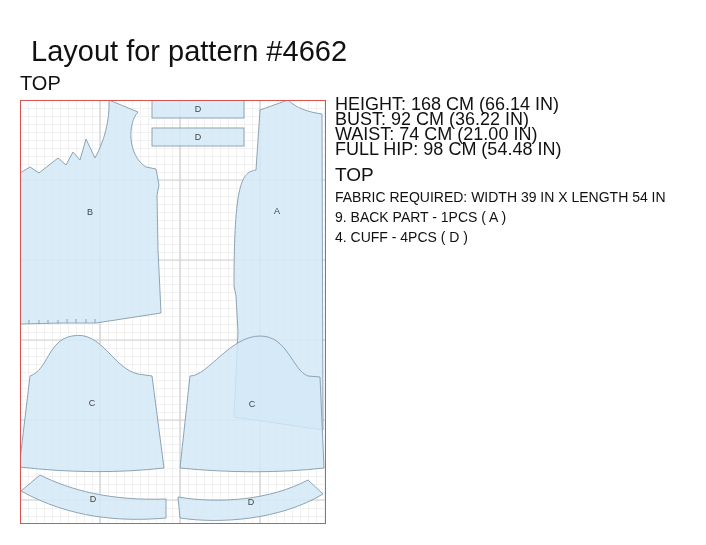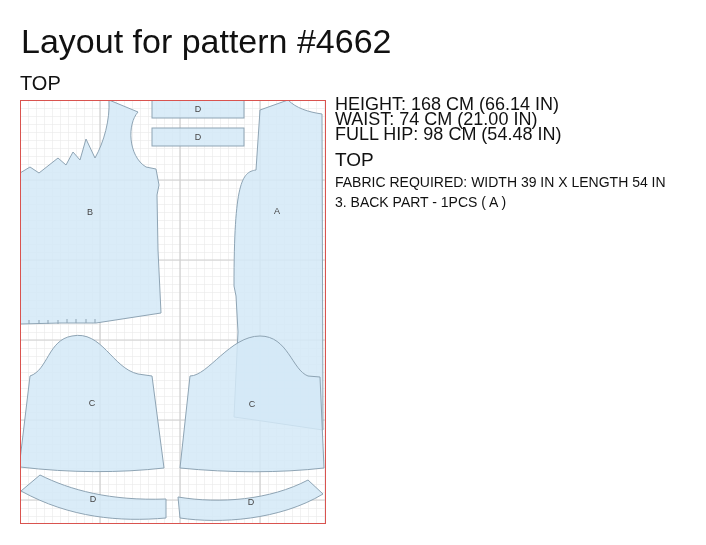--- a/index.html
+++ b/index.html
@@ -1,18 +1,18 @@
 <!DOCTYPE html>
 <html><head>
 <meta charset="utf-8">
 <style>
   html, body { margin: 0; padding: 0; background: #ffffff; }
   body { width: 706px; height: 545px; position: relative; overflow: hidden;
          font-family: "Liberation Sans", sans-serif; color: #111; }
-  .title { position: absolute; left: 20px; top: 22px; font-size: 34px; line-height: 36px; font-weight: normal; margin: 1px; }
+  .title { position: absolute; left: 20px; top: 22px; font-size: 29px; line-height: 36px; font-weight: normal; margin: 11px; }
   .subtitle { position: absolute; left: 20px; top: 71px; font-size: 20px; line-height: 24px; }
   .layout { position: absolute; left: 20px; top: 100px; width: 306px; height: 424px; }
   .layout svg { display: block; }
   .info { position: absolute; left: 335px; top: 97px; width: 370px; }
   .meas div { font-size: 18px; line-height: 15px; white-space: nowrap; }
   .info-title { font-size: 19px; line-height: 22px; margin-top: 7px; }
   .fabric { font-size: 14px; line-height: 20px; margin-top: 1px; white-space: nowrap; }
   .pieces div { font-size: 14px; line-height: 20px; white-space: nowrap; }
 </style>
 </head>
@@ -80,21 +80,23 @@
       <text x="232" y="307">C</text>
       <text x="73" y="402">D</text>
       <text x="231" y="405">D</text>
     </g>
   </svg>
 </div>
 
 <div class="info">
   <div class="meas">
     <div>HEIGHT: 168 CM (66.14 IN)</div>
+    <div>BUST: 92 CM (36.22 IN)</div>
     <div>WAIST: 74 CM (21.00 IN)</div>
     <div>FULL HIP: 98 CM (54.48 IN)</div>
   </div>
   <div class="info-title">TOP</div>
   <div class="fabric">FABRIC REQUIRED: WIDTH 39 IN X LENGTH 54 IN</div>
   <div class="pieces">
-    <div>3. BACK PART - 1PCS ( A )</div>
+    <div>9. BACK PART - 1PCS ( A )</div>
+    <div>4. CUFF - 4PCS ( D )</div>
   </div>
 </div>
 
 </body></html>

